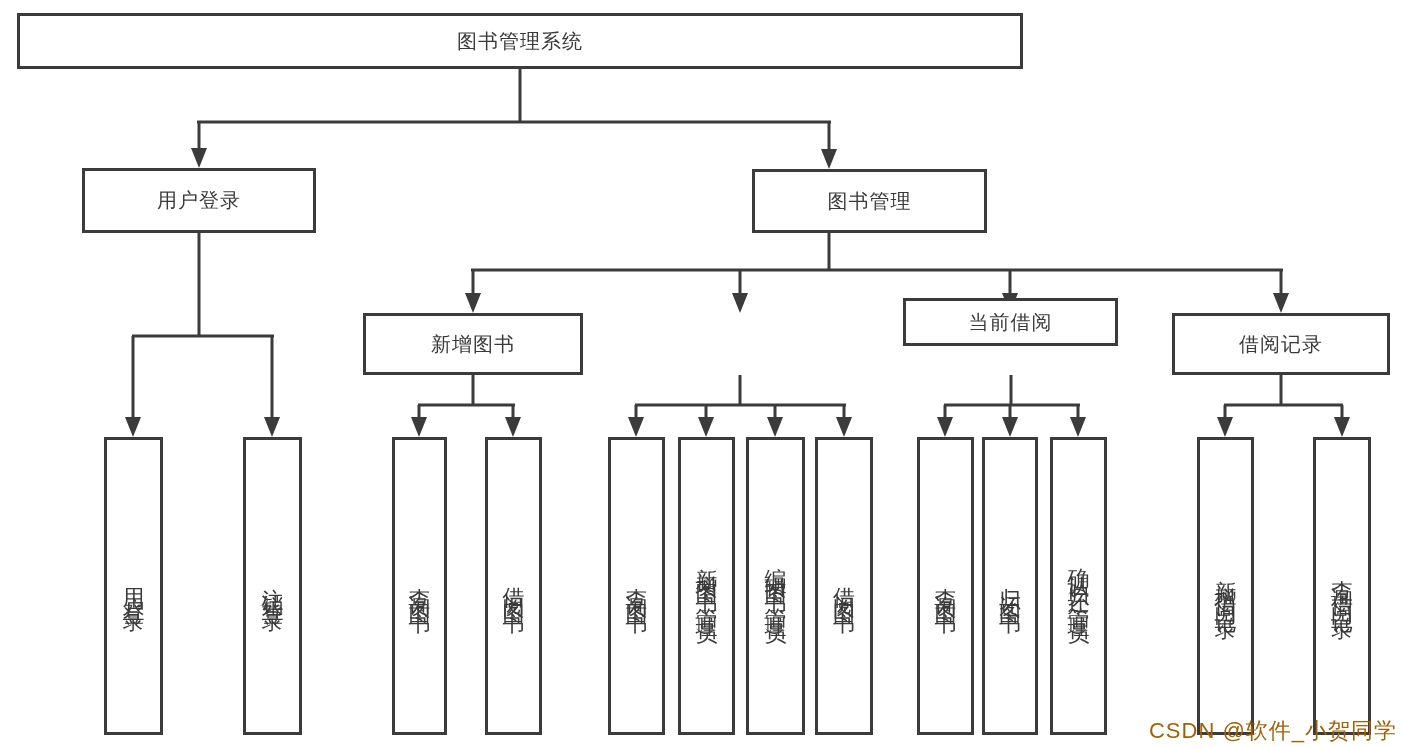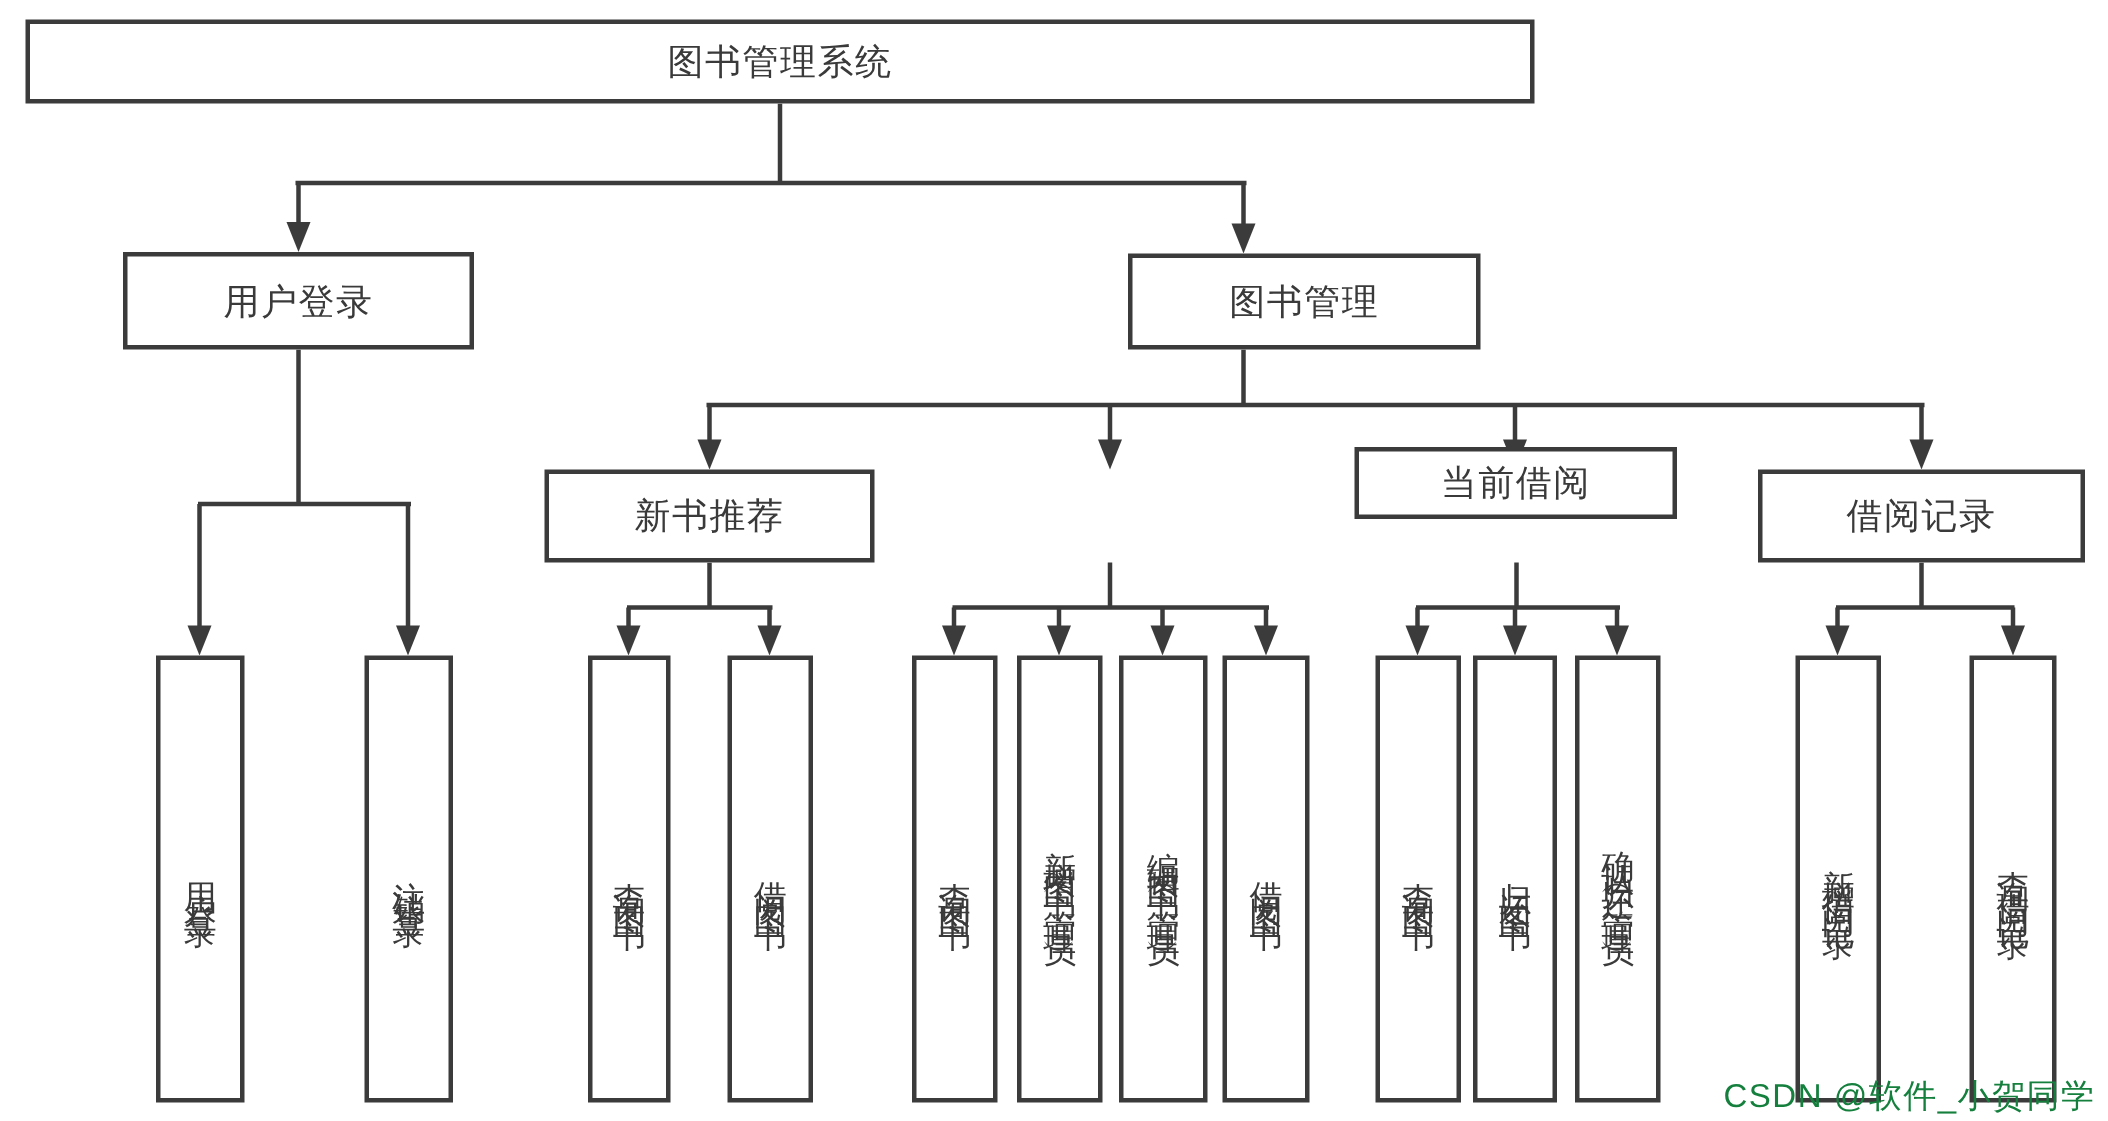--- a/index.html
+++ b/index.html
@@ -5,32 +5,32 @@
   html,body { margin:0; padding:0; background:#ffffff; }
   .canvas {
     position:relative; width:1405px; height:747px; background:#ffffff;
     font-family:"Liberation Sans","DejaVu Sans",sans-serif; overflow:hidden;
   }
   .box {
     position:absolute; border:3px solid #3b3b3b; background:#ffffff;
     box-sizing:border-box; display:flex; align-items:center; justify-content:center;
     color:#3a3a3a;
   }
-  .hbox { font-size:24px; letter-spacing:1px; }
+  .hbox { font-size:20px; letter-spacing:1px; }
   .vbox {
     font-size:22px;
   }
   .vbox .lbl {
     writing-mode:vertical-lr; text-orientation:mixed;
     letter-spacing:8px; line-height:1;
   }
   .connector-layer { position:absolute; left:0; top:0; pointer-events:none; }
   .watermark {
     position:absolute; top:716px; right:8px;
-    font-size:22px; color:#15803d; letter-spacing:1px; white-space:nowrap;
+    font-size:22px; color:#a16207; letter-spacing:1px; white-space:nowrap;
   }
 </style>
 </head>
 <body>
 
 <div class="canvas">
 
   <svg class="connector-layer" width="1405" height="747" viewBox="0 0 1405 747">
     <g stroke="#3b3b3b" stroke-width="3" fill="none">
 
@@ -102,21 +102,21 @@
   </div>
 
   <div class="box hbox" style="left:82px;top:168px;width:234px;height:65px">
     <span class="lbl">用户登录</span>
   </div>
   <div class="box hbox" style="left:752px;top:169px;width:235px;height:64px">
     <span class="lbl">图书管理</span>
   </div>
 
   <div class="box hbox" style="left:363px;top:313px;width:220px;height:62px">
-    <span class="lbl">新书推荐</span>
+    <span class="lbl">新增图书</span>
   </div>
   <div class="box hbox" style="left:903px;top:298px;width:215px;height:48px">
     <span class="lbl">当前借阅</span>
   </div>
   <div class="box hbox" style="left:1172px;top:313px;width:218px;height:62px">
     <span class="lbl">借阅记录</span>
   </div>
 
   <div class="box vbox" style="left:104px;top:437px;width:59px;height:298px">
     <span class="lbl">用户登录</span>

